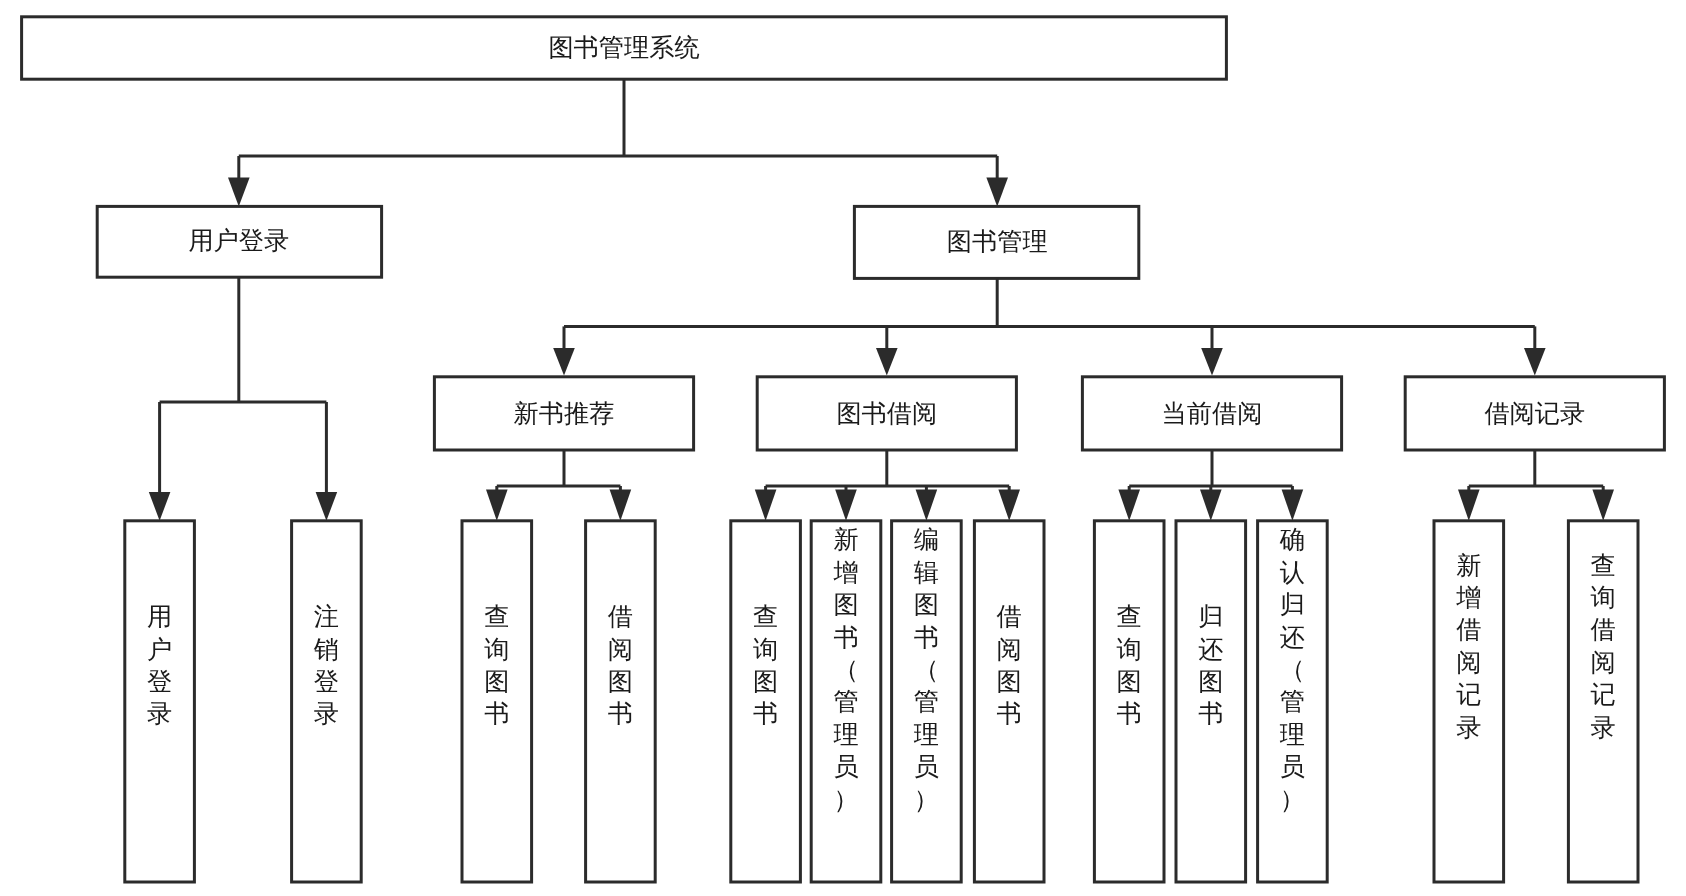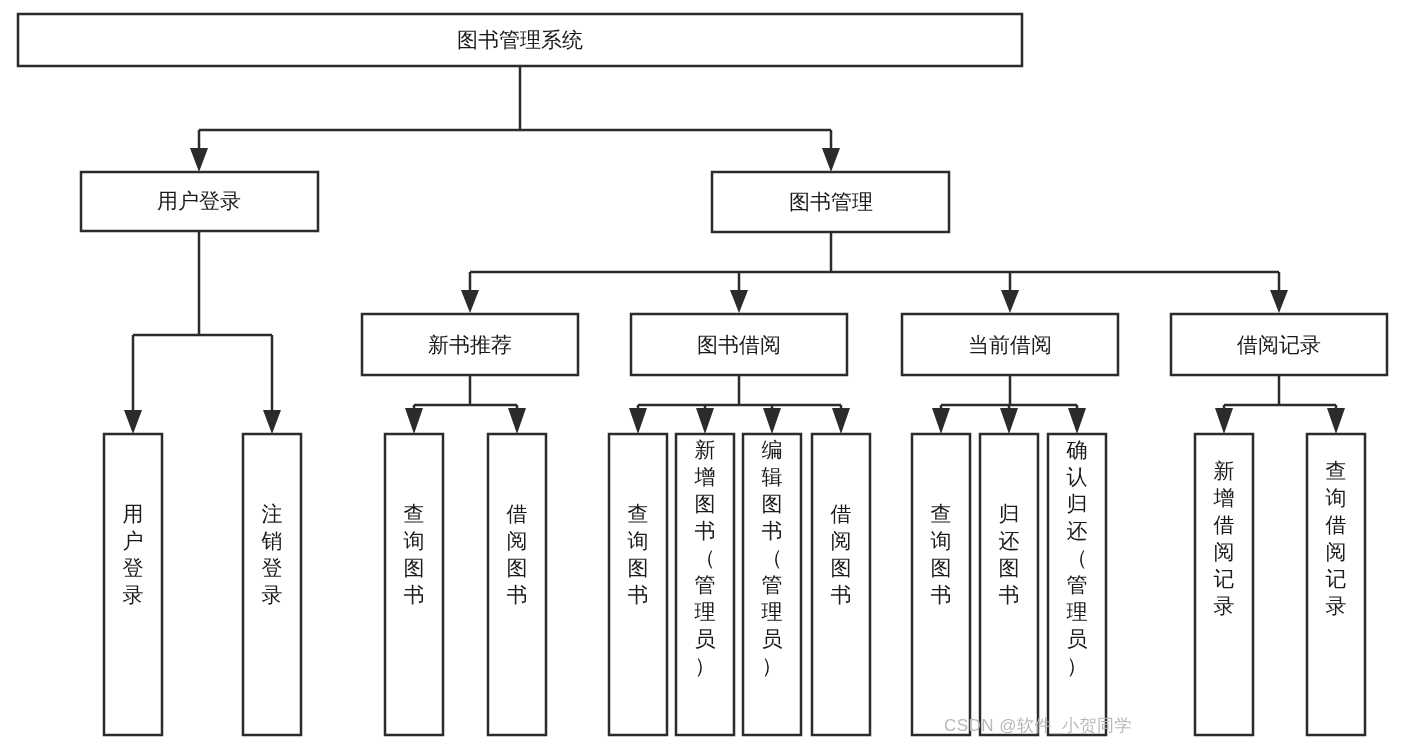--- a/index.html
+++ b/index.html
@@ -231,14 +231,13 @@
       <text class="node-label-v" x="1224" y="478"><tspan x="1224" dy="0">新</tspan><tspan x="1224" dy="27">增</tspan><tspan x="1224" dy="27">借</tspan><tspan x="1224" dy="27">阅</tspan><tspan x="1224" dy="27">记</tspan><tspan x="1224" dy="27">录</tspan></text>
     </g>
 
     <g>
       <rect class="node-box" x="1307" y="434" width="58" height="301"></rect>
       <text class="node-label-v" x="1336" y="478"><tspan x="1336" dy="0">查</tspan><tspan x="1336" dy="27">询</tspan><tspan x="1336" dy="27">借</tspan><tspan x="1336" dy="27">阅</tspan><tspan x="1336" dy="27">记</tspan><tspan x="1336" dy="27">录</tspan></text>
     </g>
 
   </svg>
 
-  <div class="watermark">CSDN @软件_小贺同学</div>
 </div>
 
 </body></html>

